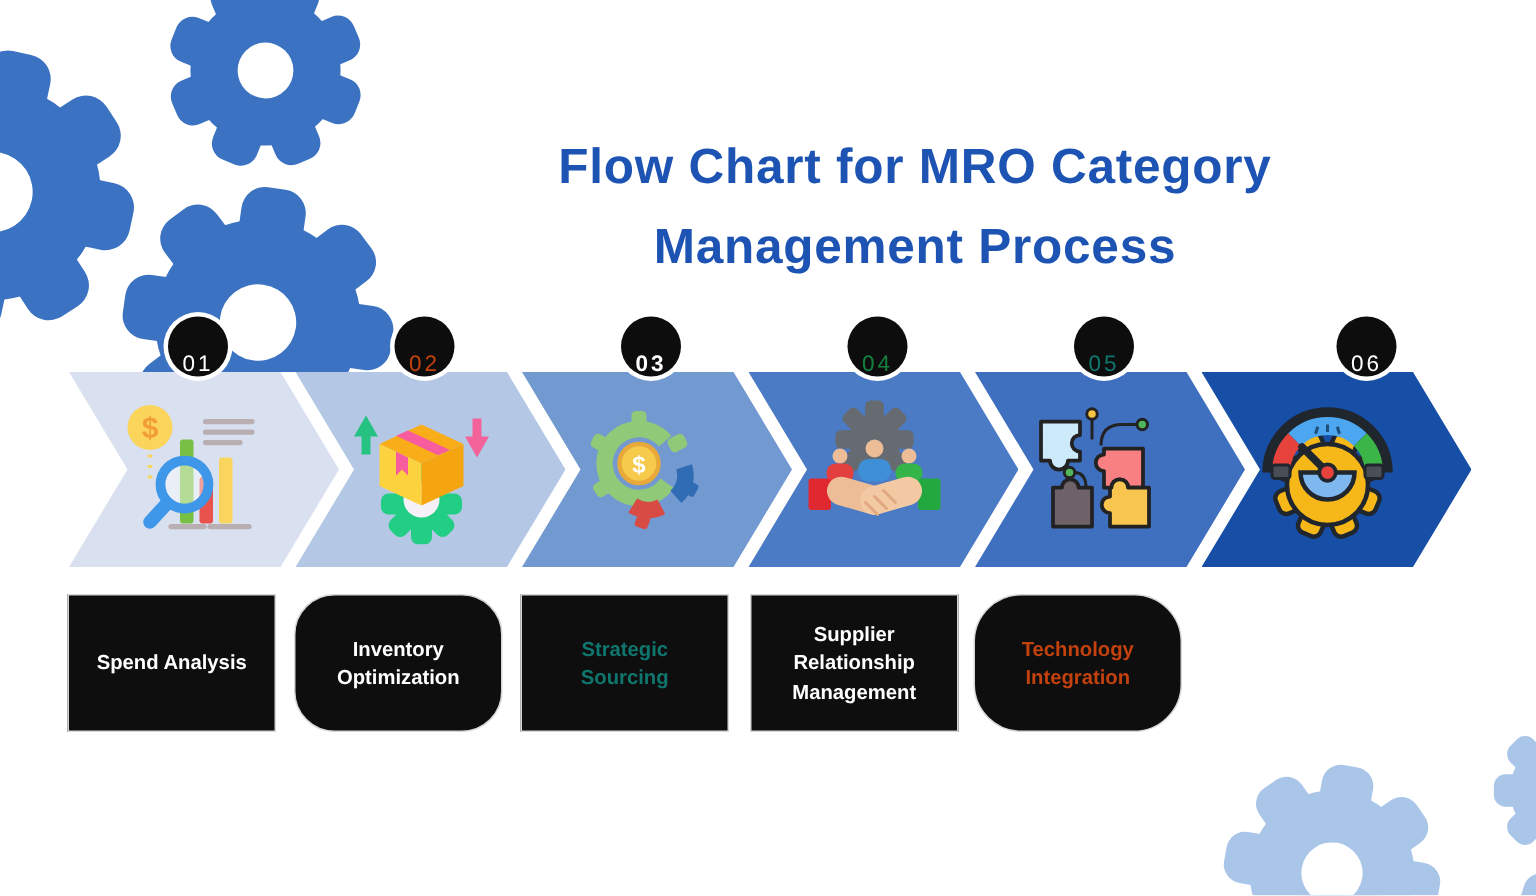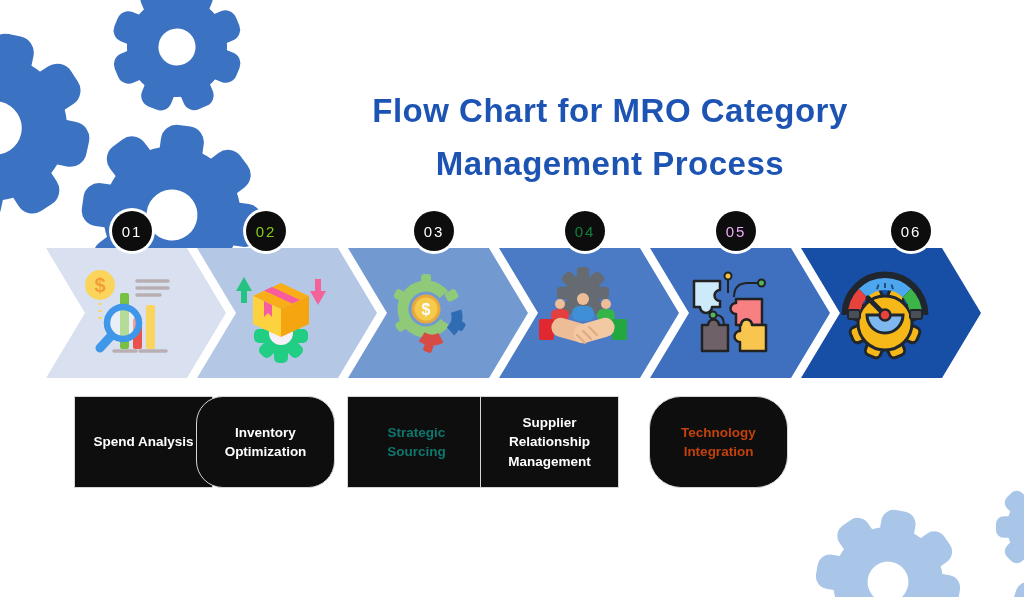--- a/index.html
+++ b/index.html
@@ -15,21 +15,21 @@
     position:absolute;left:270px;top:84px;width:680px;text-align:center;
     font-weight:700;font-size:33px;line-height:53px;letter-spacing:0.5px;z-index:1;
   }
   
   .chevron{
     position:absolute;top:248px;width:180px;height:130px;z-index:2;
     clip-path:polygon(0 0,141px 0,180px 65px,141px 130px,0 130px,39px 65px);
   }
   .badge{
     position:absolute;top:211px;width:40px;height:40px;border-radius:50%;
-    color:#ffffff;display:flex;align-items:center;justify-content:center;
+    color:#ffffff;display:flex;align-items:flex-end;justify-content:center;
     font-size:15px;letter-spacing:2px;font-weight:400;z-index:3;
     box-shadow:0 0 0 3px #ffffff;
   }
   .step-icon{position:absolute;left:34px;top:15px;width:100px;height:100px;}
   .label-box{
     position:absolute;top:396px;width:139px;height:92px;z-index:2;
     border:1px solid #d6d6d6;box-sizing:border-box;
     display:flex;align-items:center;justify-content:center;text-align:center;
     font-weight:700;font-size:13.5px;line-height:1.42;padding:0 14px;
   }
@@ -104,25 +104,25 @@
       <rect x="40" y="30" width="9" height="56" rx="2" fill="#77c043"></rect>
       <rect x="53" y="55" width="9" height="31" rx="2" fill="#e8534e"></rect>
       <rect x="66" y="42" width="9" height="44" rx="2" fill="#fad55e"></rect>
       <circle cx="20" cy="22" r="15" fill="#fbd45c"></circle>
       <text x="20" y="29" font-size="20" font-weight="bold" fill="#f29d38" text-anchor="middle">$</text>
       <line x1="20" y1="40" x2="20" y2="60" stroke="#fbd45c" stroke-width="3" stroke-dasharray="2 5"></line>
       <circle cx="43" cy="60" r="16" fill="rgba(255,255,255,0.45)" stroke="#3e97e8" stroke-width="6.5"></circle>
       <line x1="31" y1="73" x2="20" y2="85" stroke="#3e97e8" stroke-width="9" stroke-linecap="round"></line>
     </svg>
   </div>
-  <div class="label-box" style="left: 45px; background-color: rgb(14, 14, 14); color: rgb(255, 255, 255); margin-left: 29px;">
+  <div class="label-box" style="left: 45px; background-color: rgb(14, 14, 14); color: rgb(255, 255, 255);">
     <span>Spend Analysis</span>
   </div>
 
-  <div class="badge" style="left: 246px; background-color: rgb(13, 13, 13); color: #84cc16;">
+  <div class="badge" style="left: 263px; background-color: rgb(13, 13, 13); color: #c2410c;">
     <span>02</span>
   </div>
   <div class="chevron" style="left: 197px; background-color: rgb(180, 200, 230);">
     <svg class="step-icon" viewBox="0 0 100 100">
       <line x1="13" y1="40" x2="13" y2="26" stroke="#26c281" stroke-width="6"></line>
       <polygon points="5,28 13,14 21,28" fill="#26c281"></polygon>
       <line x1="87" y1="16" x2="87" y2="30" stroke="#f3639a" stroke-width="6"></line>
       <polygon points="79,28 87,42 95,28" fill="#f3639a"></polygon>
       <g transform="translate(50,73)" fill="#21ce83">
         <rect x="-27" y="-7" width="54" height="14" rx="5"></rect>
@@ -136,21 +136,21 @@
       <polygon points="22,33 50,46 50,74 22,61" fill="#fdd23f"></polygon>
       <polygon points="50,46 78,33 78,61 50,74" fill="#f5a50f"></polygon>
       <polygon points="33,27.5 41,24 69,37 61,40.5" fill="#f75d9e"></polygon>
       <polygon points="33,38 41,42 41,54 37,50 33,54" fill="#f75d9e"></polygon>
     </svg>
   </div>
   <div class="label-box" style="left: 196px; background-color: rgb(14, 14, 14); color: rgb(255, 255, 255); border-radius: 27px;">
     <span>Inventory Optimization</span>
   </div>
 
-  <div class="badge" style="left: 414px; background-color: rgb(13, 13, 13); color: rgb(255, 255, 255);">
+  <div class="badge" style="left: 414px; background-color: rgb(13, 13, 13); color: rgb(255, 255, 255); font-weight: bold;">
     <span>03</span>
   </div>
   <div class="chevron" style="left: 348px; background-color: rgb(114, 153, 208);">
     <svg class="step-icon" viewBox="0 0 100 100">
       <g transform="translate(44,46)">
         <circle r="23" fill="none" stroke="#90c978" stroke-width="11" stroke-dasharray="114 31" transform="rotate(35)"></circle>
         <g fill="#90c978">
           <rect x="-5" y="-35" width="10" height="12" rx="3"></rect>
           <rect x="-5" y="-35" width="10" height="12" rx="3" transform="rotate(62)"></rect>
           <rect x="-5" y="-35" width="10" height="12" rx="3" transform="rotate(-62)"></rect>
@@ -192,25 +192,25 @@
       <rect x="79" y="56" width="15" height="21" rx="2" fill="#22a83e"></rect>
       <rect x="18" y="58" width="42" height="19" rx="9.5" fill="#edbd98" transform="rotate(16 39 67)"></rect>
       <rect x="40" y="58" width="42" height="19" rx="9.5" fill="#f2c9a3" transform="rotate(-16 61 67)"></rect>
       <g stroke="#e0a97f" stroke-width="2" stroke-linecap="round">
         <line x1="44" y1="72" x2="52" y2="80"></line>
           <line x1="50" y1="68" x2="58" y2="76"></line>
           <line x1="56" y1="64" x2="64" y2="72"></line>
       </g>
     </svg>
   </div>
-  <div class="label-box" style="left: 480px; background-color: rgb(14, 14, 14); color: rgb(255, 255, 255);">
+  <div class="label-box" style="left: 500px; background-color: rgb(14, 14, 14); color: rgb(255, 255, 255);">
     <span>Supplier Relationship Management</span>
   </div>
 
-  <div class="badge" style="left: 716px; background-color: rgb(13, 13, 13); color: #f0abfc;">
+  <div class="badge" style="left: 716px; background-color: rgb(13, 13, 13); color: #0f766e;">
     <span>05</span>
   </div>
   <div class="chevron" style="left: 650px; background-color: rgb(63, 112, 191);">
     <svg class="step-icon" viewBox="0 0 100 100">
       <g stroke="#222222" stroke-width="2" fill="none">
         <path d="M44 30 V16"></path>
         <path d="M50 34 C50 22 58 20 64 20 H74"></path>
         <path d="M32 52 q8 0 8 10"></path>
       </g>
       <circle cx="44" cy="13" r="3.5" fill="#f6c344" stroke="#222222" stroke-width="2"></circle>

